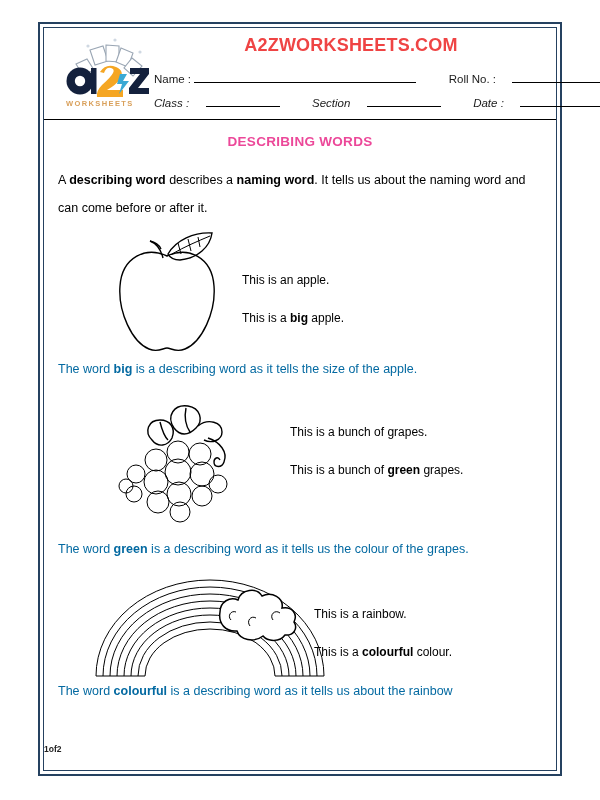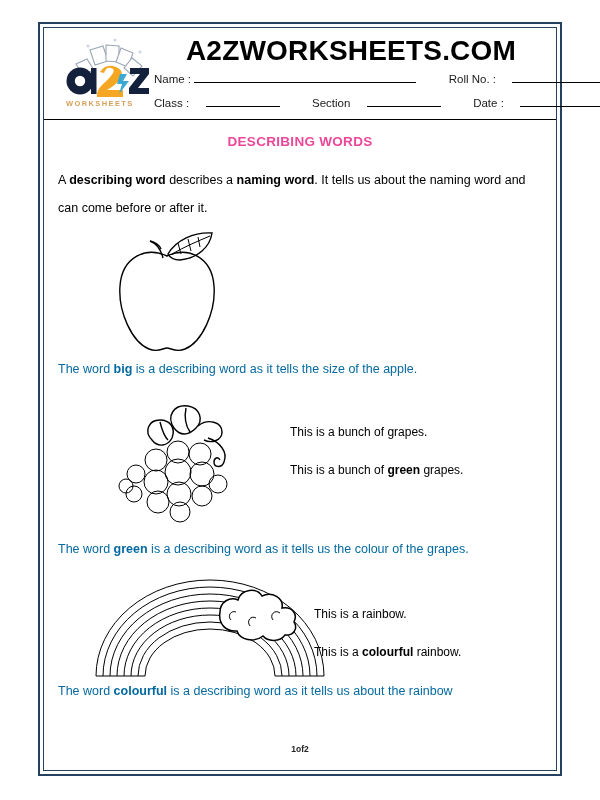--- a/index.html
+++ b/index.html
@@ -47,37 +47,37 @@
     height: 76px;
   }
   .logo svg { display: block; }
 
   .brand-title {
     position: absolute;
     left: 110px;
     right: 8px;
     top: 7px;
     text-align: center;
-    font-size: 28px;
+    font-size: 18px;
     font-weight: bold;
-    color: #000000;
+    color: #ef4444;
     letter-spacing: 0.2px;
   }
 
   .field-row {
     position: absolute;
     left: 110px;
     right: 10px;
     font-size: 11.5px;
     color: #1a1a1a;
     white-space: nowrap;
     text-align: center;
   }
   .field-row.r1 { top: 44px; }
-  .field-row.r2 { top: 68px; }
+  .field-row.r2 { top: 68px; font-style: italic; }
 
   .fld { display: inline-block; }
   .rule {
     display: inline-block;
     border-bottom: 1.2px solid #000;
     height: 11px;
     vertical-align: baseline;
   }
   .rule.w-name    { width: 222px; }
   .rule.w-roll    { width: 88px; }
@@ -149,21 +149,21 @@
   
   .sec-rainbow { height: 104px; margin-top: 20px; }
   .sec-rainbow .sec-figure { left: 46px; width: 248px; height: 104px; }
   .sec-rainbow .sec-lines  { left: 270px; top: 32px; }
   .conc-rainbow { margin-top: 4px; }
 
   .footer {
     position: absolute;
     left: 0; right: 0;
     bottom: 16px;
-    text-align: center;
+    text-align: left;
     font-size: 8.5px;
     font-weight: bold;
     color: #222;
   }
 
   svg { overflow: visible; }
   .ink { fill: none; stroke: #000; stroke-width: 1.4; }
   .ink-thin { fill: none; stroke: #000; stroke-width: 1; }
 </style>
 </head>
@@ -247,20 +247,24 @@
             <path class="ink" stroke-width="2" d="M57 28 C55 20 52 14 44 11"></path>
             <path class="ink" stroke-width="1.6" d="M44 11 C49 12 53 15 55 19"></path>
             <path class="ink" stroke-width="2" d="M62 24 C70 10 88 2 106 3 C104 17 92 28 74 30 C69 30 64 28 62 24 Z"></path>
             <g class="ink-thin">
               <path d="M66 24 C78 17 92 11 104 6"></path>
               <path d="M72 13 L75 24"></path>
               <path d="M82 9 L85 21"></path>
               <path d="M92 7 L94 17"></path>
             </g>
           </svg>
+        </div>
+        <div class="sec-lines">
+          <div>This is an apple.</div>
+          <div><span>This is a </span><b>big</b><span> apple.</span></div>
         </div>
       </div>
       <p class="conclusion conc-apple"><span>The word </span><b>big</b><span>  is a describing word as it tells the size of the apple.</span></p>
 
       <div class="section sec-grapes">
         <div class="sec-figure">
           <svg viewBox="0 0 132 128" width="132" height="128">
 
             <g class="ink" stroke-width="1.5">
               <path d="M62 30 C54 18 62 6 76 8 C88 10 92 22 84 30 C76 38 68 38 62 30 Z"></path>
@@ -325,21 +329,21 @@
               <g class="ink-thin" stroke-width="1.2" fill="none">
                 <path d="M141 44 C137 40 141 34 146 36"></path>
                 <path d="M160 50 C156 45 161 39 166 42"></path>
                 <path d="M183 44 C179 39 185 33 190 37"></path>
               </g>
             </g>
           </svg>
         </div>
         <div class="sec-lines">
           <div>This is a rainbow.</div>
-          <div><span>This is a </span><b>colourful</b><span> rainbow.</span></div>
+          <div><span>This is a </span><b>colourful</b><span> colour.</span></div>
         </div>
       </div>
       <p class="conclusion conc-rainbow"><span>The word </span><b>colourful</b><span> is a describing word as it tells us about the rainbow</span></p>
 
       <div class="footer">1of2</div>
     </div>
 
   </div>
 </div>
 

